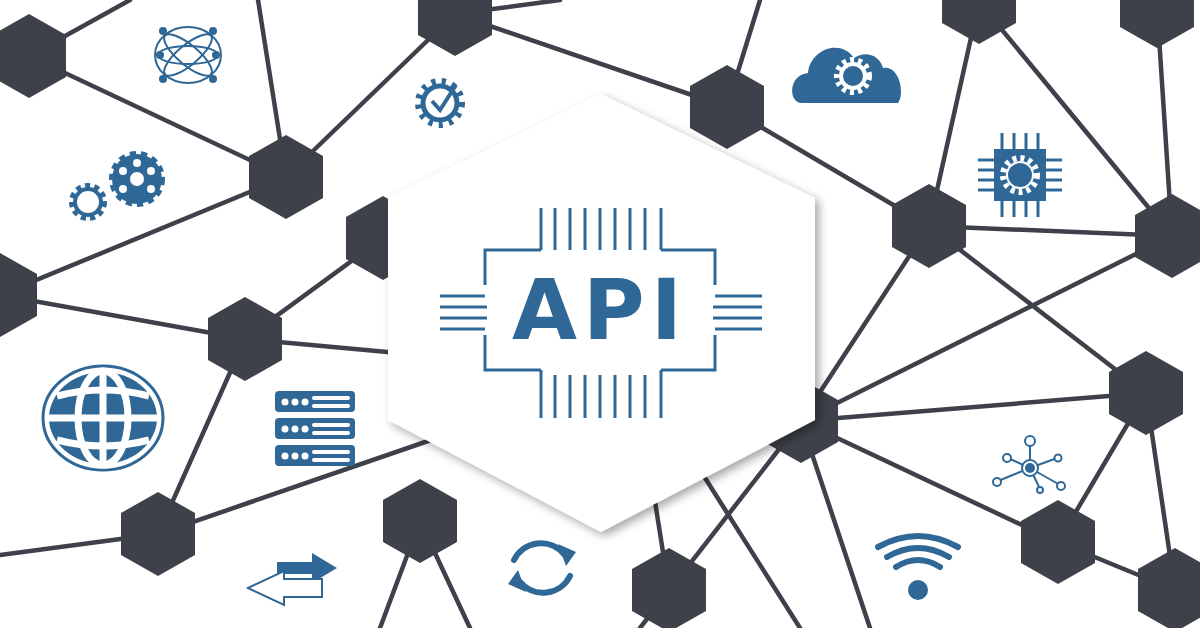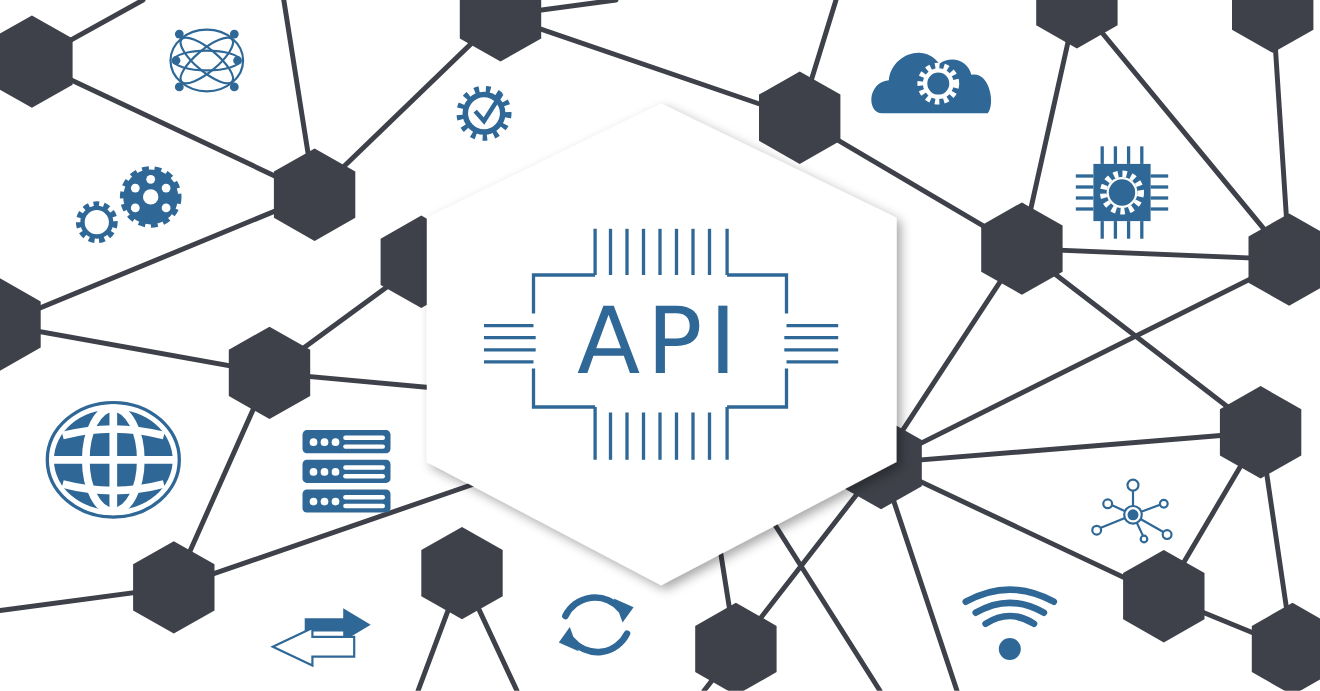--- a/index.html
+++ b/index.html
@@ -1,18 +1,18 @@
 <!DOCTYPE html>
 <html><head>
 <meta charset="utf-8">
 <style>
   html,body{margin:0;padding:0;}
   body{width:1200px;height:628px;overflow:hidden;background:#ffffff;font-family:"Liberation Sans",sans-serif;position:relative;}
   #stage{position:absolute;left:0;top:0;width:1200px;height:628px;}
-  .api-label{position:absolute;left:440px;top:260px;width:320px;text-align:center;font-family:"DejaVu Sans",sans-serif;font-weight:normal;font-size:84px;letter-spacing:6px;color:#2f6896;line-height:100px;}
+  .api-label{position:absolute;left:440px;top:260px;width:320px;text-align:center;font-family:"DejaVu Sans",sans-serif;font-weight:bold;font-size:84px;letter-spacing:6px;color:#2f6896;line-height:100px;}
 </style>
 </head>
 <body>
 
 <svg id="stage" width="1200" height="628" viewBox="0 0 1200 628" xmlns="http://www.w3.org/2000/svg">
   <defs>
     <filter id="shadow" x="-20%" y="-20%" width="140%" height="140%">
       <feDropShadow dx="4" dy="4" stdDeviation="5" flood-color="#000" flood-opacity="0.35"></feDropShadow>
     </filter>
     <g id="hex">

